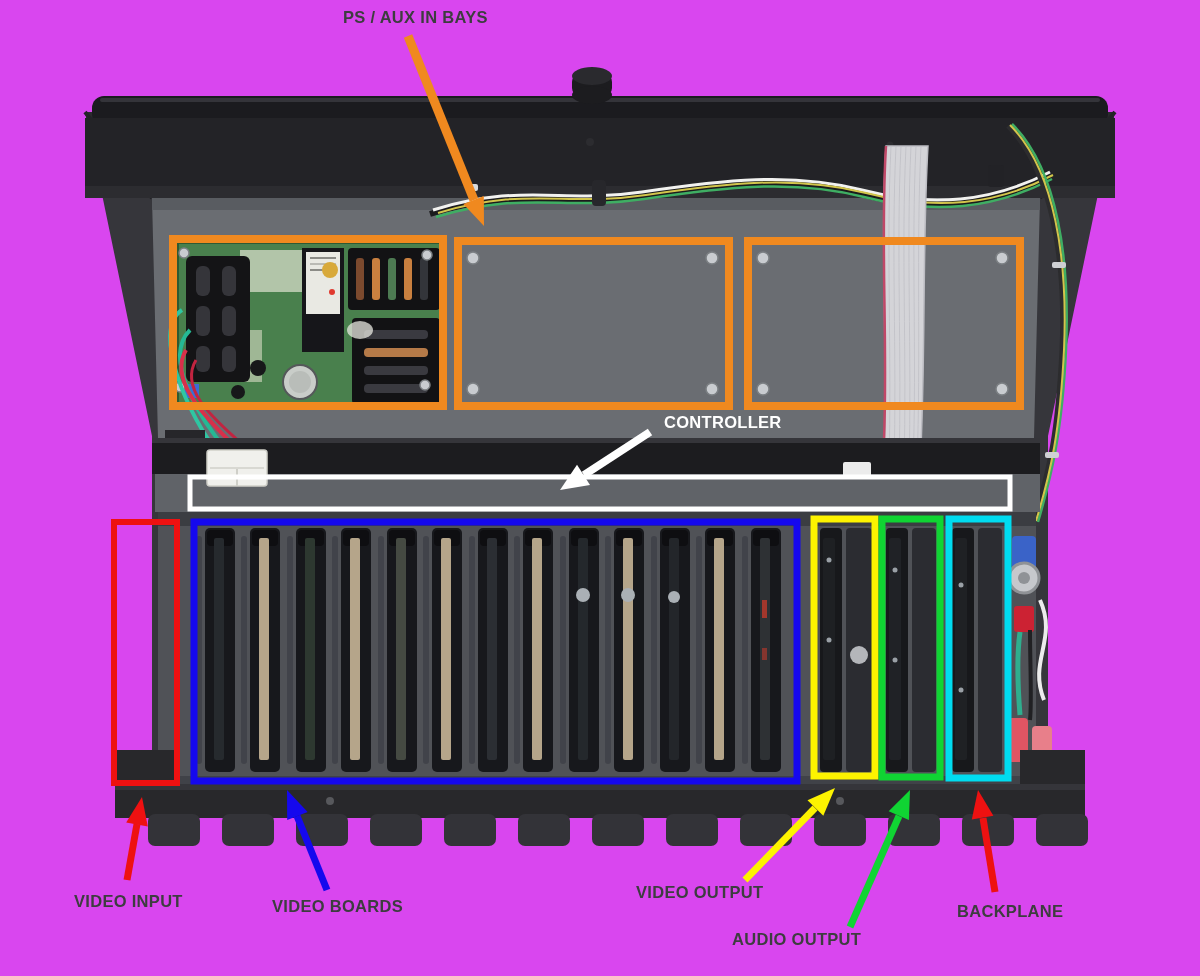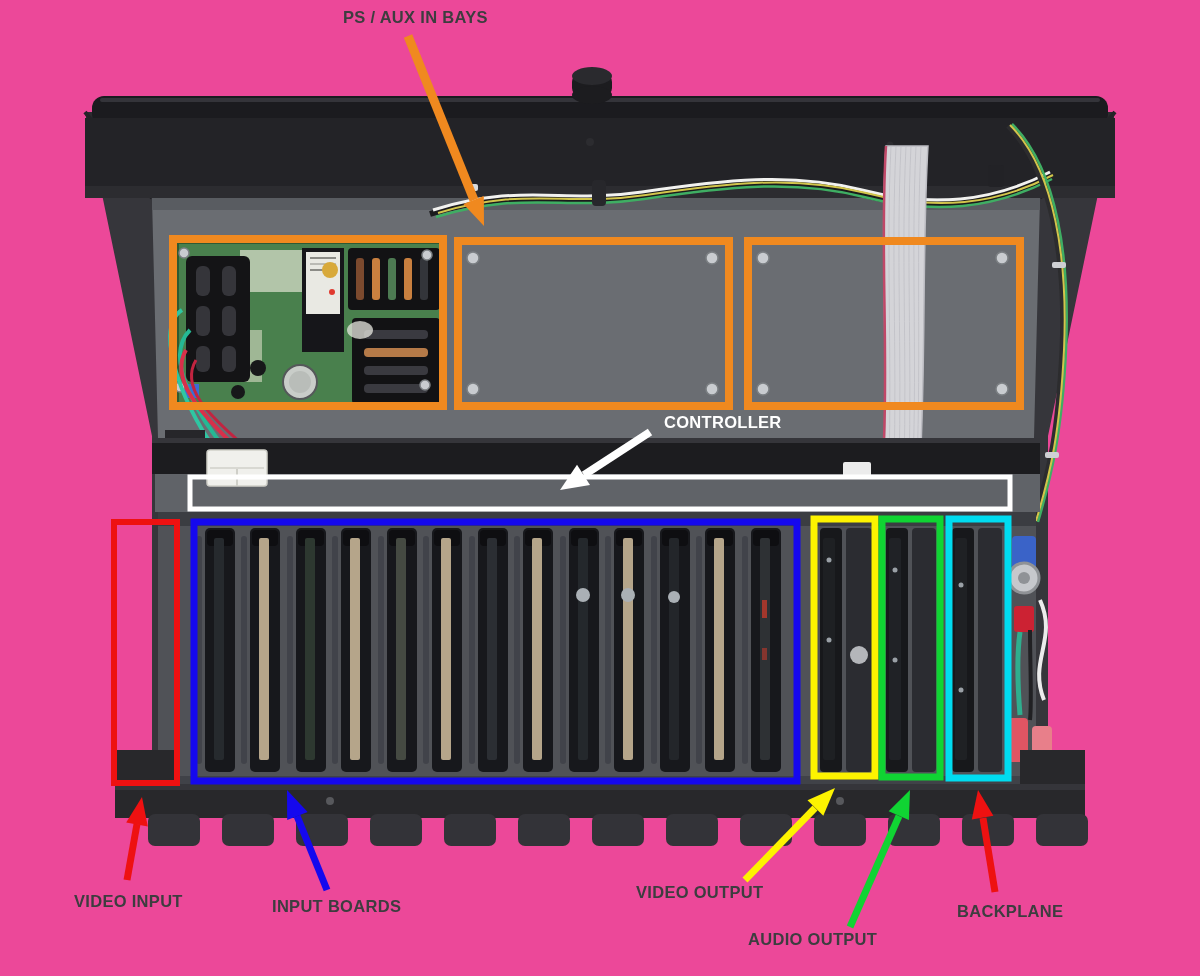--- a/index.html
+++ b/index.html
@@ -1,16 +1,16 @@
 <!DOCTYPE html>
 <html><head>
 <meta charset="utf-8">
 <style>
   html,body{margin:0;padding:0;background:#ffffff;}
-  #stage{position:relative;width:1200px;height:976px;background:#ec4899;overflow:hidden;
+  #stage{position:relative;width:1200px;height:976px;background:#d946ef;overflow:hidden;
          font-family:"Liberation Sans",sans-serif;}
   #scene{position:absolute;left:0;top:0;}
   .ann-label{position:absolute;font-weight:bold;font-size:16.5px;line-height:1.1;
              color:#3d3d3f;letter-spacing:.3px;white-space:nowrap;}
   .ann-label.light{color:#ffffff;}
 </style>
 </head>
 <body>
 
 <div id="stage">
@@ -311,18 +311,18 @@
     <g>
       <line x1="995" y1="892" x2="983" y2="818" stroke-width="7" stroke="#ee1111"></line>
       <polygon points="978,790 993.4,815.8 971.8,819.4" fill="#ee1111"></polygon>
     </g>
   </g>
 </svg>
 
 <div class="ann-label" style="left:343px;top:8px;">PS / AUX IN BAYS</div>
 <div class="ann-label light" style="left:664px;top:413px;">CONTROLLER</div>
 <div class="ann-label" style="left:74px;top:892px;">VIDEO INPUT</div>
-<div class="ann-label" style="left:272px;top:897px;">INPUT BOARDS</div>
+<div class="ann-label" style="left:272px;top:897px;">VIDEO BOARDS</div>
 <div class="ann-label" style="left:636px;top:883px;">VIDEO OUTPUT</div>
-<div class="ann-label" style="left:732px;top:930px;margin-left:16px;">AUDIO OUTPUT</div>
+<div class="ann-label" style="left:732px;top:930px;">AUDIO OUTPUT</div>
 <div class="ann-label" style="left:957px;top:902px;">BACKPLANE</div>
 
 </div>
 
 </body></html>

